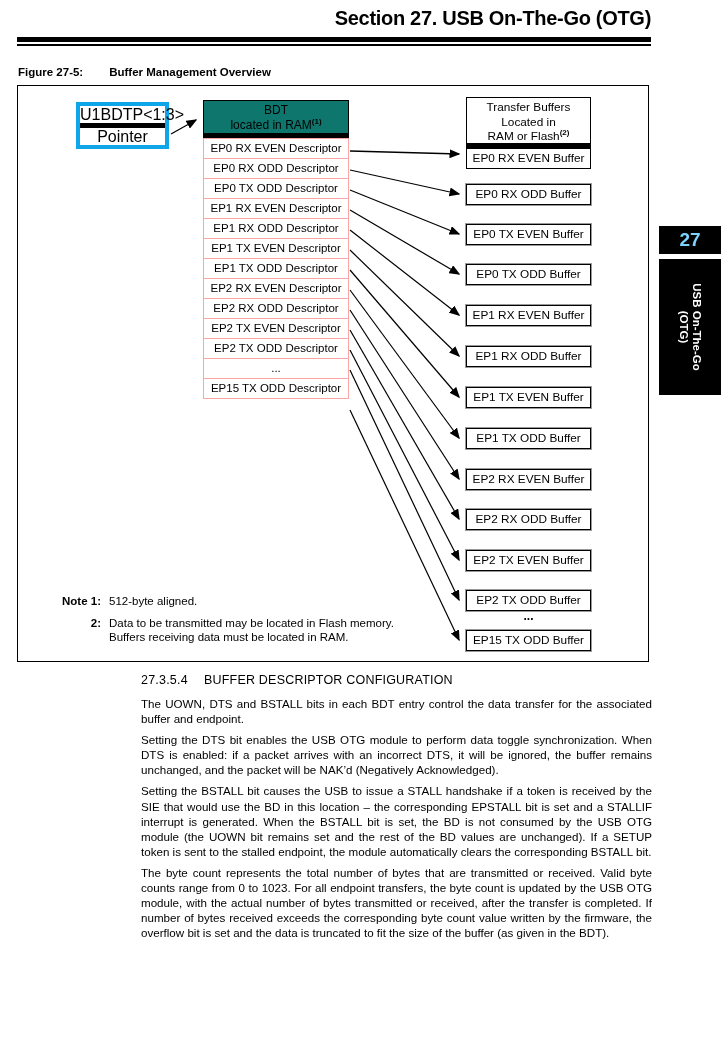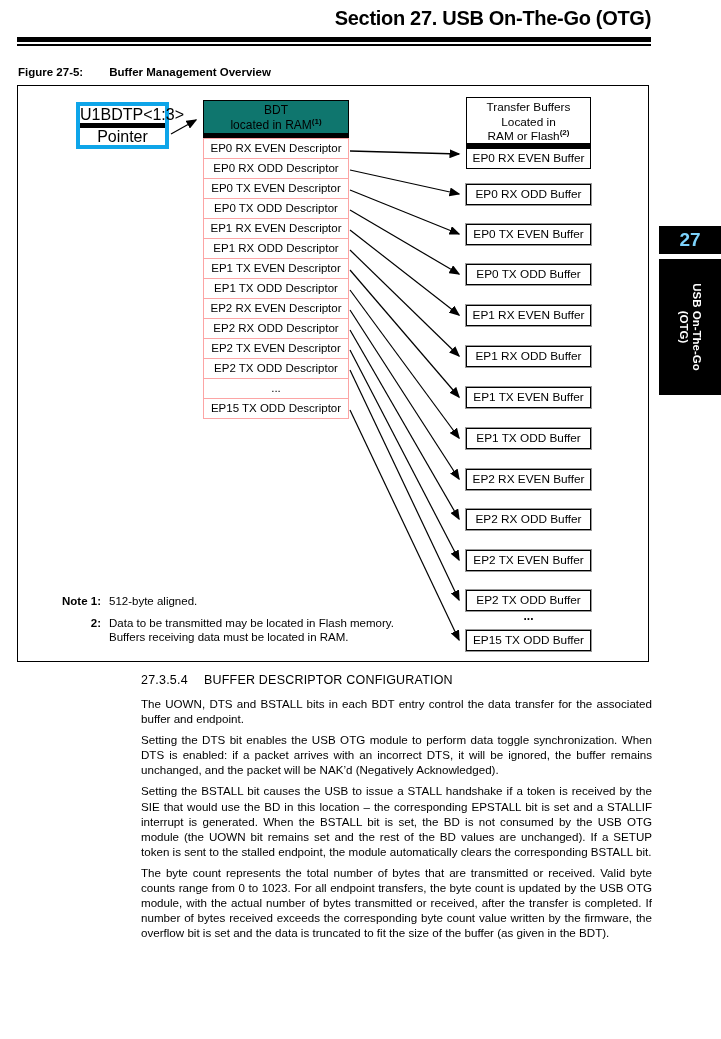--- a/index.html
+++ b/index.html
@@ -84,21 +84,20 @@
   </div>
 
   <div class="bdt-col">
     <div class="bdt-header">
       <div>BDT</div>
       <div><span>located in RAM</span><sup class="note-ref">(1)</sup></div>
     </div>
     <div class="bdt-bar"></div>
     <div class="bdt-row">EP0 RX EVEN Descriptor</div>
     <div class="bdt-row">EP0 RX ODD Descriptor</div>
-    <div class="bdt-row">EP0 TX EVEN Descriptor</div>
     <div class="bdt-row">EP0 TX ODD Descriptor</div>
     <div class="bdt-row">EP1 RX EVEN Descriptor</div>
     <div class="bdt-row">EP1 RX ODD Descriptor</div>
     <div class="bdt-row">EP1 TX EVEN Descriptor</div>
     <div class="bdt-row">EP1 TX ODD Descriptor</div>
     <div class="bdt-row">EP2 RX EVEN Descriptor</div>
     <div class="bdt-row">EP2 RX ODD Descriptor</div>
     <div class="bdt-row">EP2 TX EVEN Descriptor</div>
     <div class="bdt-row">EP2 TX ODD Descriptor</div>
     <div class="bdt-row">...</div>

